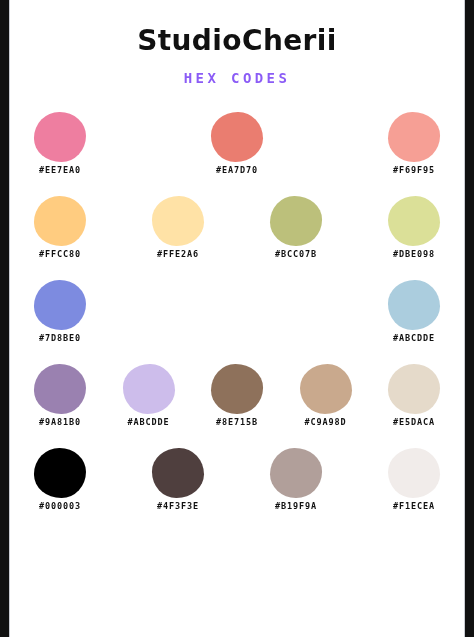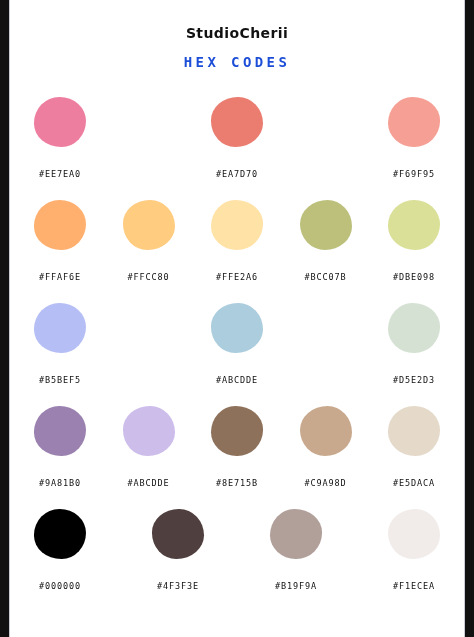--- a/index.html
+++ b/index.html
@@ -55,31 +55,31 @@
   }
 
   
   .header {
     padding-top: 26px;
     text-align: center;
   }
   .title {
     font-family: "DejaVu Sans", sans-serif;
     font-weight: bold;
-    font-size: 14px;
+    font-size: 28px;
     color: #111111;
     letter-spacing: 0.4px;
     margin: 0;
     line-height: 1.1;
   }
   .subtitle {
     font-family: "DejaVu Sans Mono", monospace;
     font-size: 14px;
     font-weight: bold;
-    color: #1d4ed8;
+    color: #8b5cf6;
     letter-spacing: 3.4px;
     margin: 14px 0 0 0;
     line-height: 1.1;
   }
 
   
   .palette {
     margin-top: 26px;
     padding: 0 8px;
   }
@@ -109,24 +109,24 @@
   .swatch:nth-child(3) .blob {
     border-radius: 47% 53% 50% 50% / 53% 47% 52% 48%;
   }
   .swatch:nth-child(4) .blob {
     border-radius: 53% 47% 52% 48% / 48% 53% 47% 52%;
   }
   .swatch:nth-child(5) .blob {
     border-radius: 50% 50% 47% 53% / 51% 49% 52% 48%;
   }
   .hex-label {
-    margin-top: 22px;
+    margin-top: 3px;
     font-family: "DejaVu Sans Mono", monospace;
     font-size: 8.5px;
-    font-weight: normal;
+    font-weight: bold;
     color: #111111;
     letter-spacing: 0.9px;
     white-space: nowrap;
     text-align: center;
   }
 </style>
 </head>
 <body>
 
 <div id="poster" style="background: rgb(255, 255, 255);">
@@ -155,54 +155,46 @@
           <span class="hex-label">#EA7D70</span>
         </div>
         <div class="swatch">
           <span class="blob" style="background: rgb(246, 159, 149);"></span>
           <span class="hex-label">#F69F95</span>
         </div>
       </div>
 
       <div class="swatch-row">
         <div class="swatch">
-          <span class="blob" style="background: rgb(255, 175, 110);"></span>
-          <span class="hex-label">#FFAF6E</span>
-        </div>
-        <div class="swatch">
           <span class="blob" style="background: rgb(255, 204, 128);"></span>
           <span class="hex-label">#FFCC80</span>
         </div>
         <div class="swatch">
           <span class="blob" style="background: rgb(255, 226, 166);"></span>
           <span class="hex-label">#FFE2A6</span>
         </div>
         <div class="swatch">
           <span class="blob" style="background: rgb(188, 192, 123);"></span>
           <span class="hex-label">#BCC07B</span>
         </div>
         <div class="swatch">
           <span class="blob" style="background: rgb(219, 224, 152);"></span>
           <span class="hex-label">#DBE098</span>
         </div>
       </div>
 
       <div class="swatch-row">
         <div class="swatch">
-          <span class="blob" style="background: rgb(181, 190, 245);"></span>
-          <span class="hex-label">#B5BEF5</span>
+          <span class="blob" style="background: rgb(125, 139, 224);"></span>
+          <span class="hex-label">#7D8BE0</span>
         </div>
         <div class="swatch">
           <span class="blob" style="background: rgb(171, 205, 222);"></span>
           <span class="hex-label">#ABCDDE</span>
         </div>
-        <div class="swatch">
-          <span class="blob" style="background: rgb(213, 226, 211);"></span>
-          <span class="hex-label">#D5E2D3</span>
-        </div>
       </div>
 
       <div class="swatch-row">
         <div class="swatch">
           <span class="blob" style="background: rgb(154, 129, 176);"></span>
           <span class="hex-label">#9A81B0</span>
         </div>
         <div class="swatch">
           <span class="blob" style="background: rgb(205, 189, 235);"></span>
           <span class="hex-label">#ABCDDE</span>
@@ -217,21 +209,21 @@
         </div>
         <div class="swatch">
           <span class="blob" style="background: rgb(229, 218, 202);"></span>
           <span class="hex-label">#E5DACA</span>
         </div>
       </div>
 
       <div class="swatch-row">
         <div class="swatch">
           <span class="blob" style="background: rgb(0, 0, 0);"></span>
-          <span class="hex-label">#000000</span>
+          <span class="hex-label">#000003</span>
         </div>
         <div class="swatch">
           <span class="blob" style="background: rgb(79, 63, 62);"></span>
           <span class="hex-label">#4F3F3E</span>
         </div>
         <div class="swatch">
           <span class="blob" style="background: rgb(177, 159, 154);"></span>
           <span class="hex-label">#B19F9A</span>
         </div>
         <div class="swatch">

